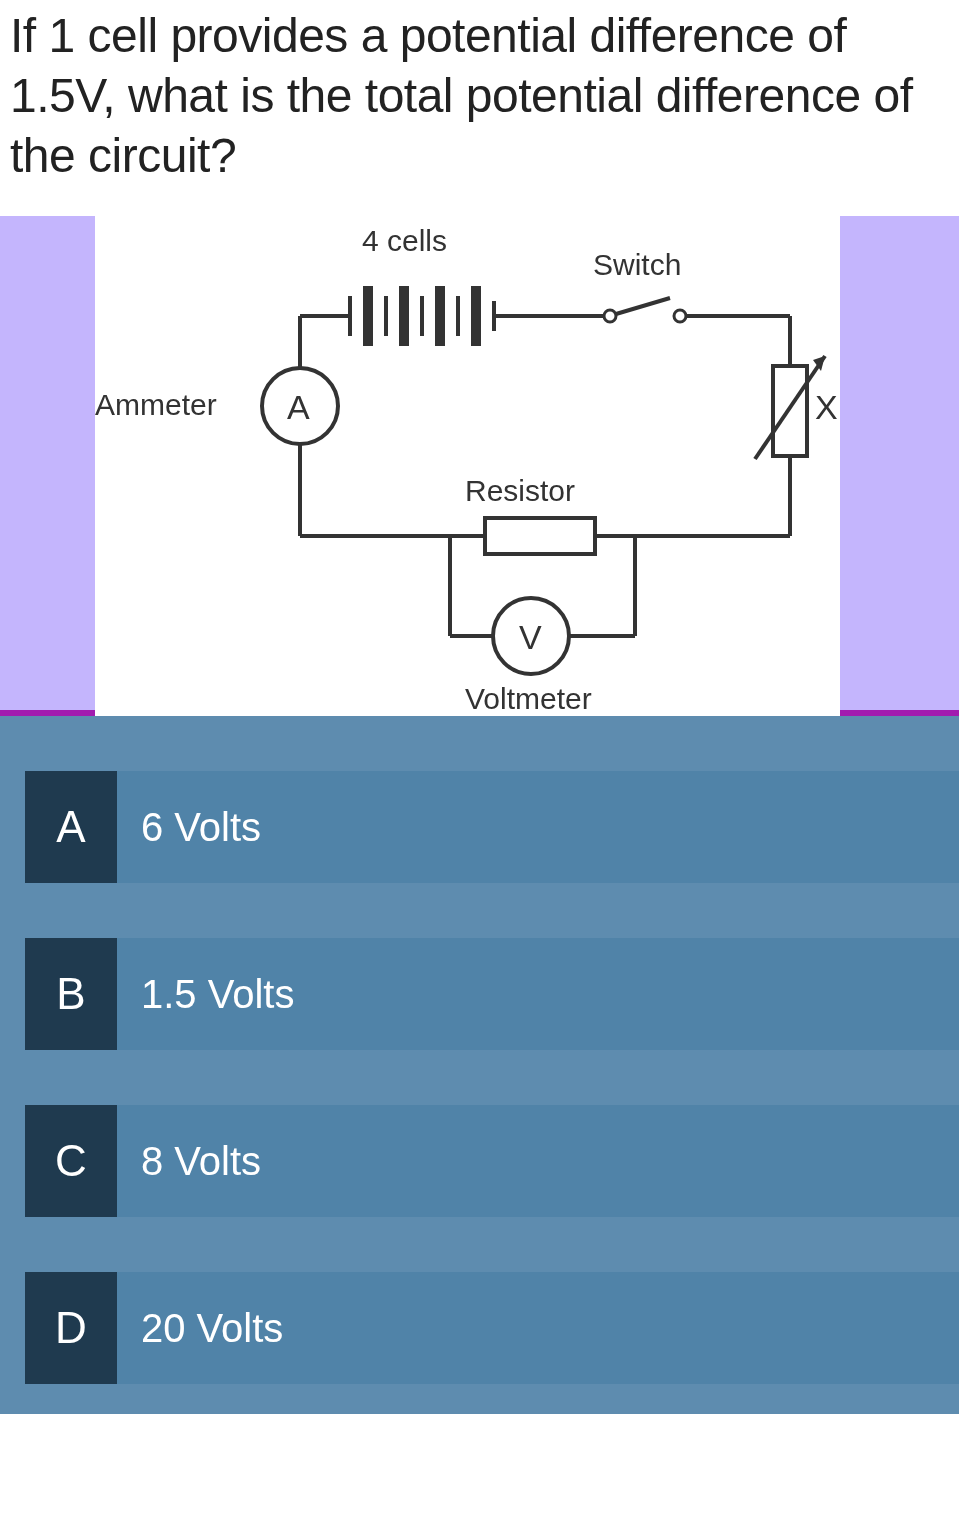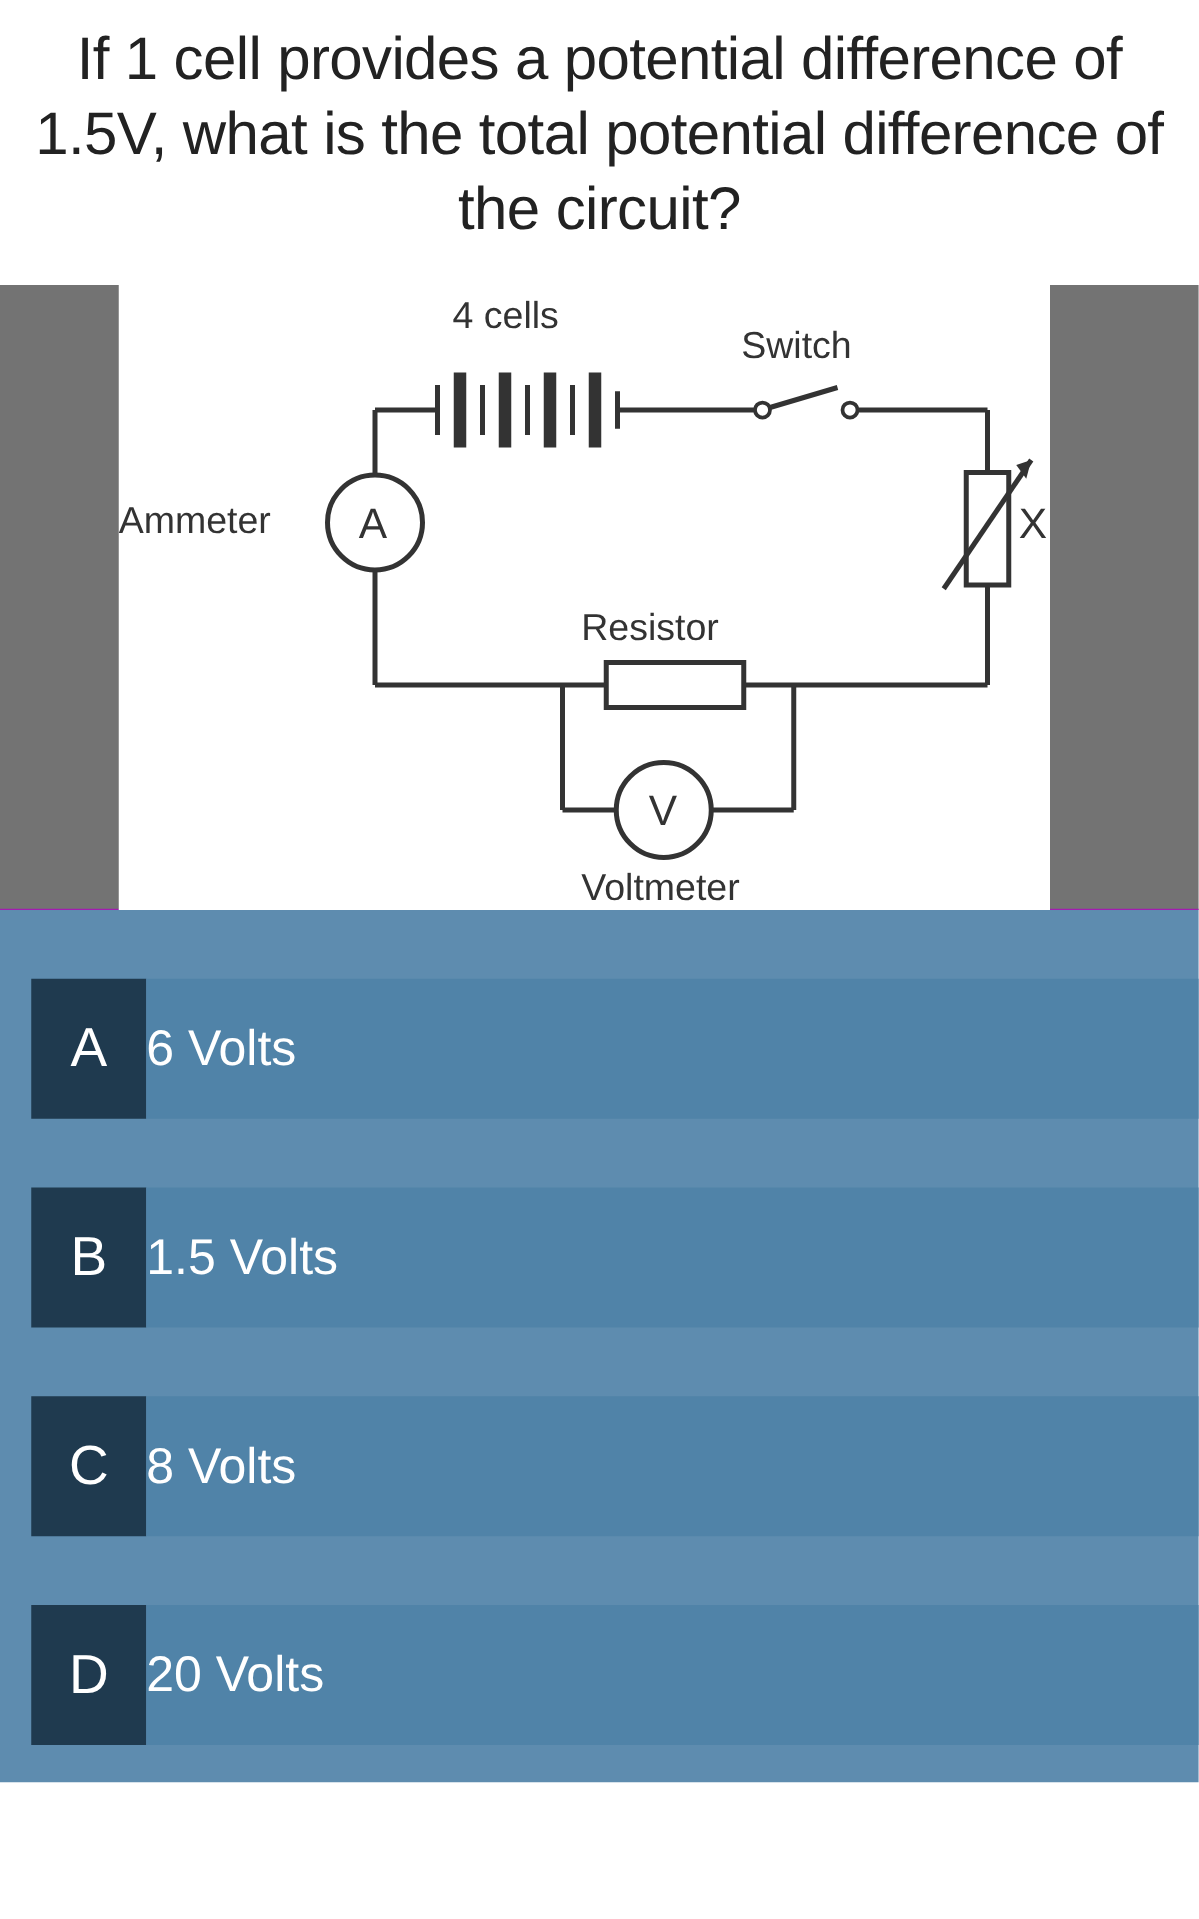--- a/index.html
+++ b/index.html
@@ -5,31 +5,30 @@
   * { margin: 0; padding: 0; box-sizing: border-box; }
   body {
     font-family: -apple-system, BlinkMacSystemFont, "Segoe UI", Helvetica, Arial, sans-serif;
     background: #fff;
     width: 959px;
   }
   .question-text {
     font-size: 48px;
     font-weight: 300;
     color: #222;
-    padding: 18px 10px 30px 10px;
+    padding: 6px 10px 30px 10px;
     line-height: 1.25;
     letter-spacing: -0.5px;
-    text-align: center;
   }
   .diagram-area {
-    background: #737373;
+    background: #c4b5fd;
     width: 100%;
     height: 500px;
     position: relative;
-    border-bottom: 1px solid #a21caf;
+    border-bottom: 6px solid #a21caf;
   }
   .diagram-inner {
     position: absolute;
     left: 95px;
     top: 0;
     width: 745px;
     height: 500px;
     background: #fff;
   }
   .diag-label {
@@ -60,20 +59,21 @@
     justify-content: center;
   }
   .answer-text {
     flex: 1;
     background: #5083a8;
     color: #fff;
     font-size: 40px;
     font-weight: 300;
     display: flex;
     align-items: center;
+    padding-left: 24px;
   }
 </style>
 </head>
 <body>
 
 <div class="question-text">If 1 cell provides a potential difference of 1.5V, what is the total potential difference of the circuit?</div>
 
 <div class="diagram-area">
   <div class="diagram-inner">
     <svg width="745" height="500" viewBox="0 0 745 500">

